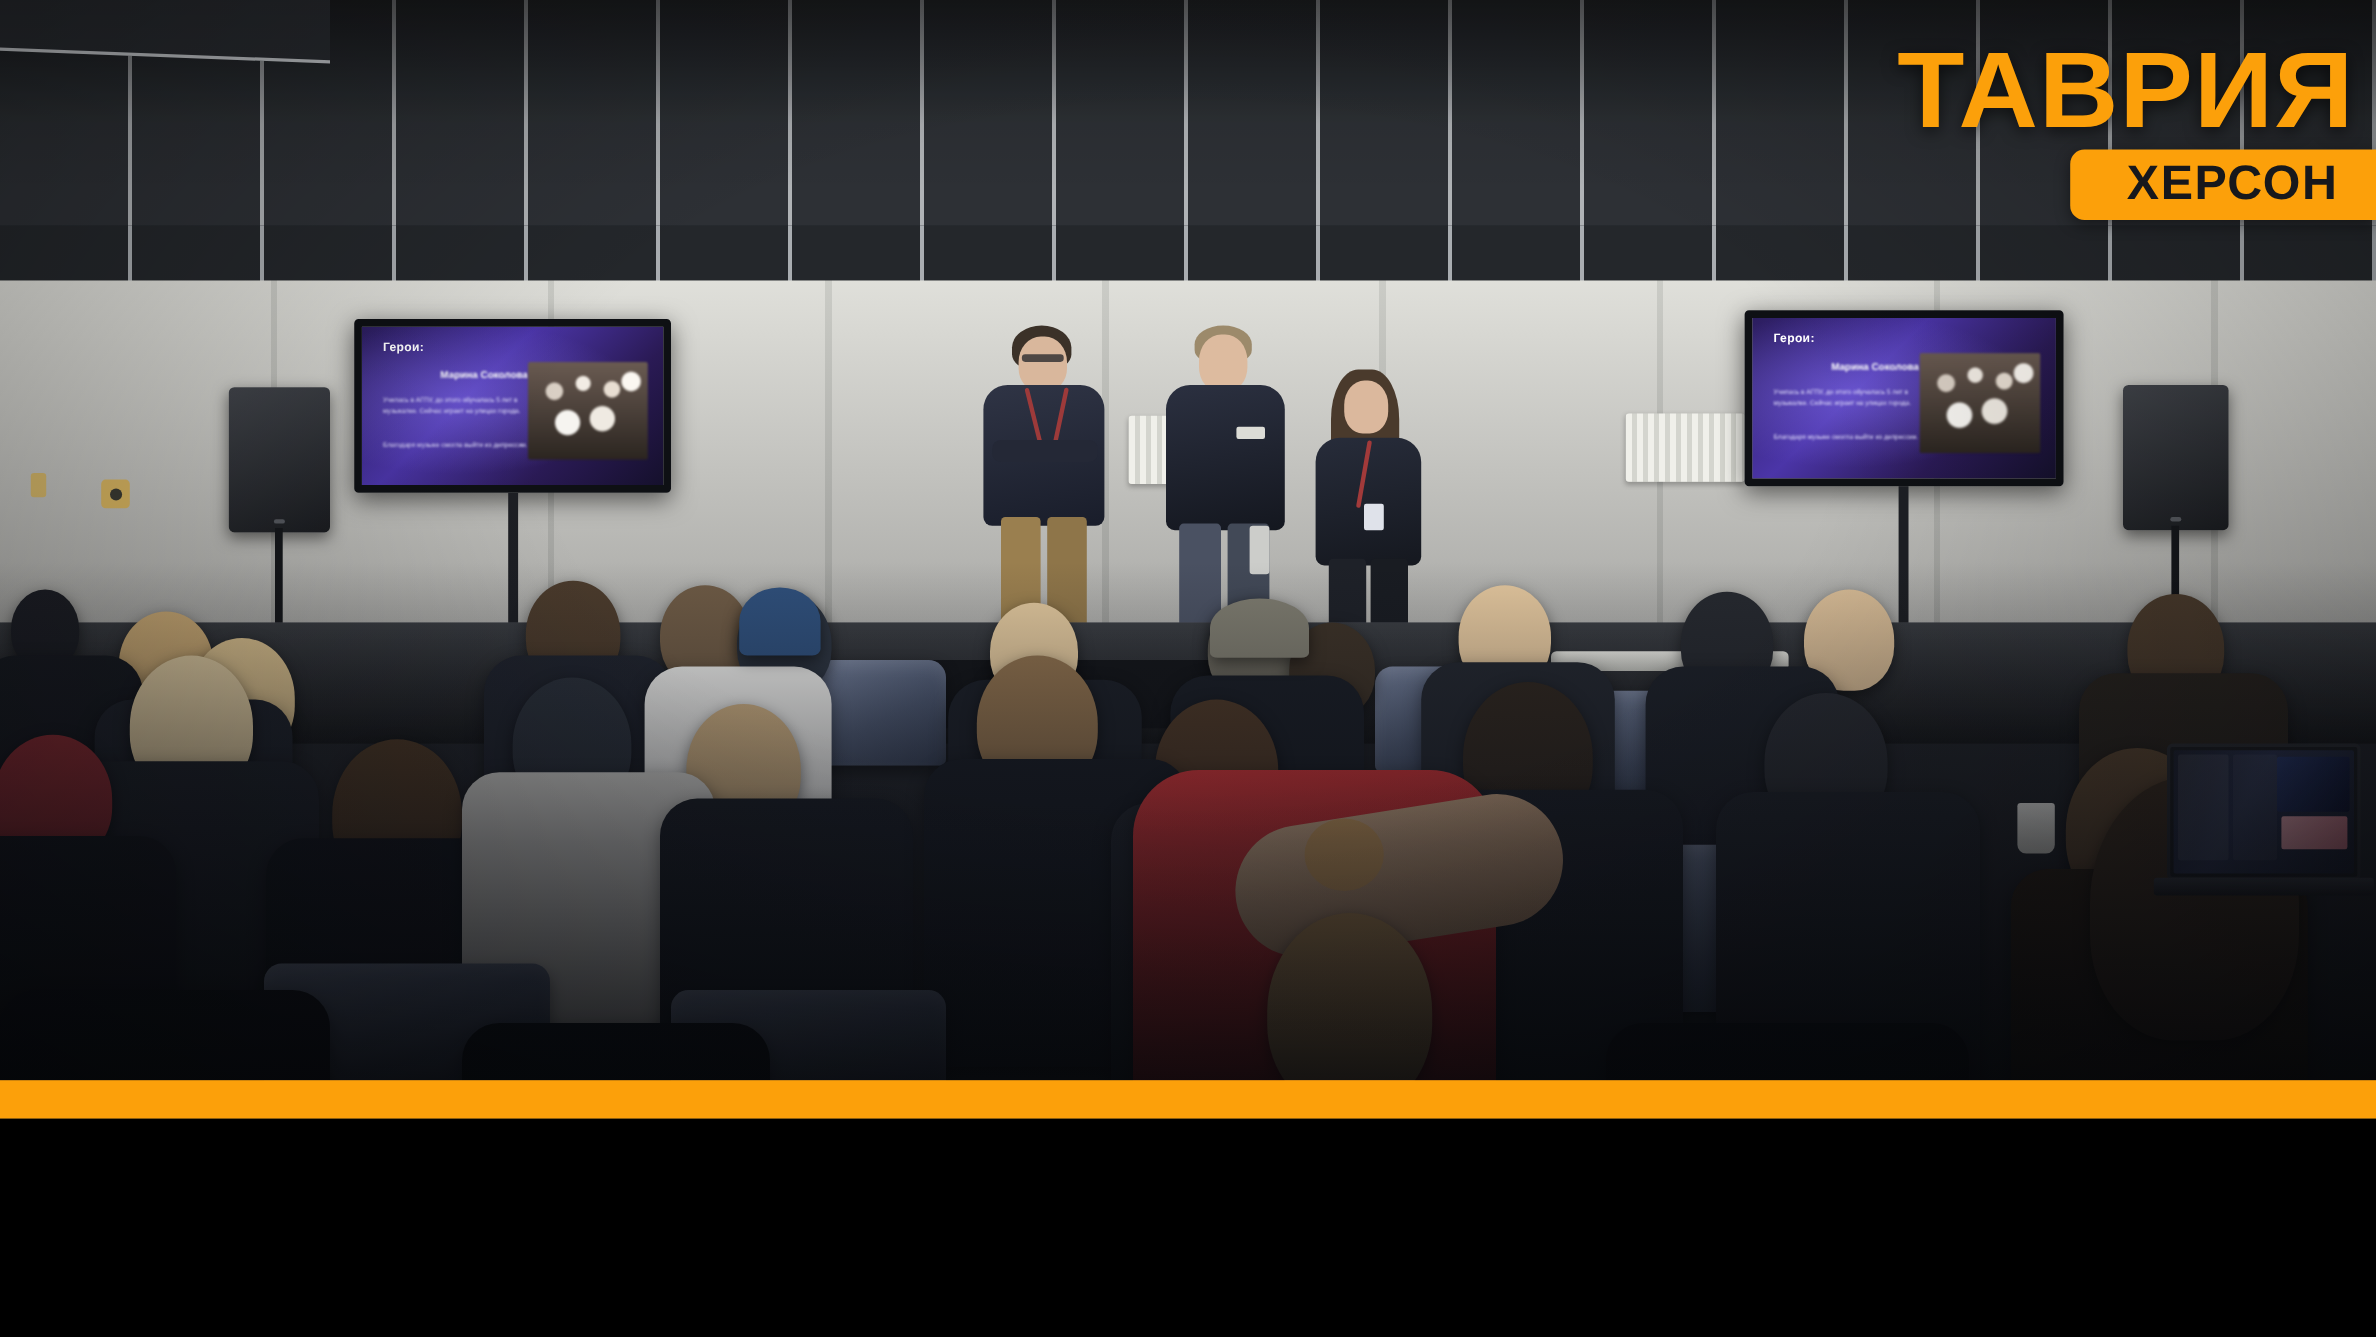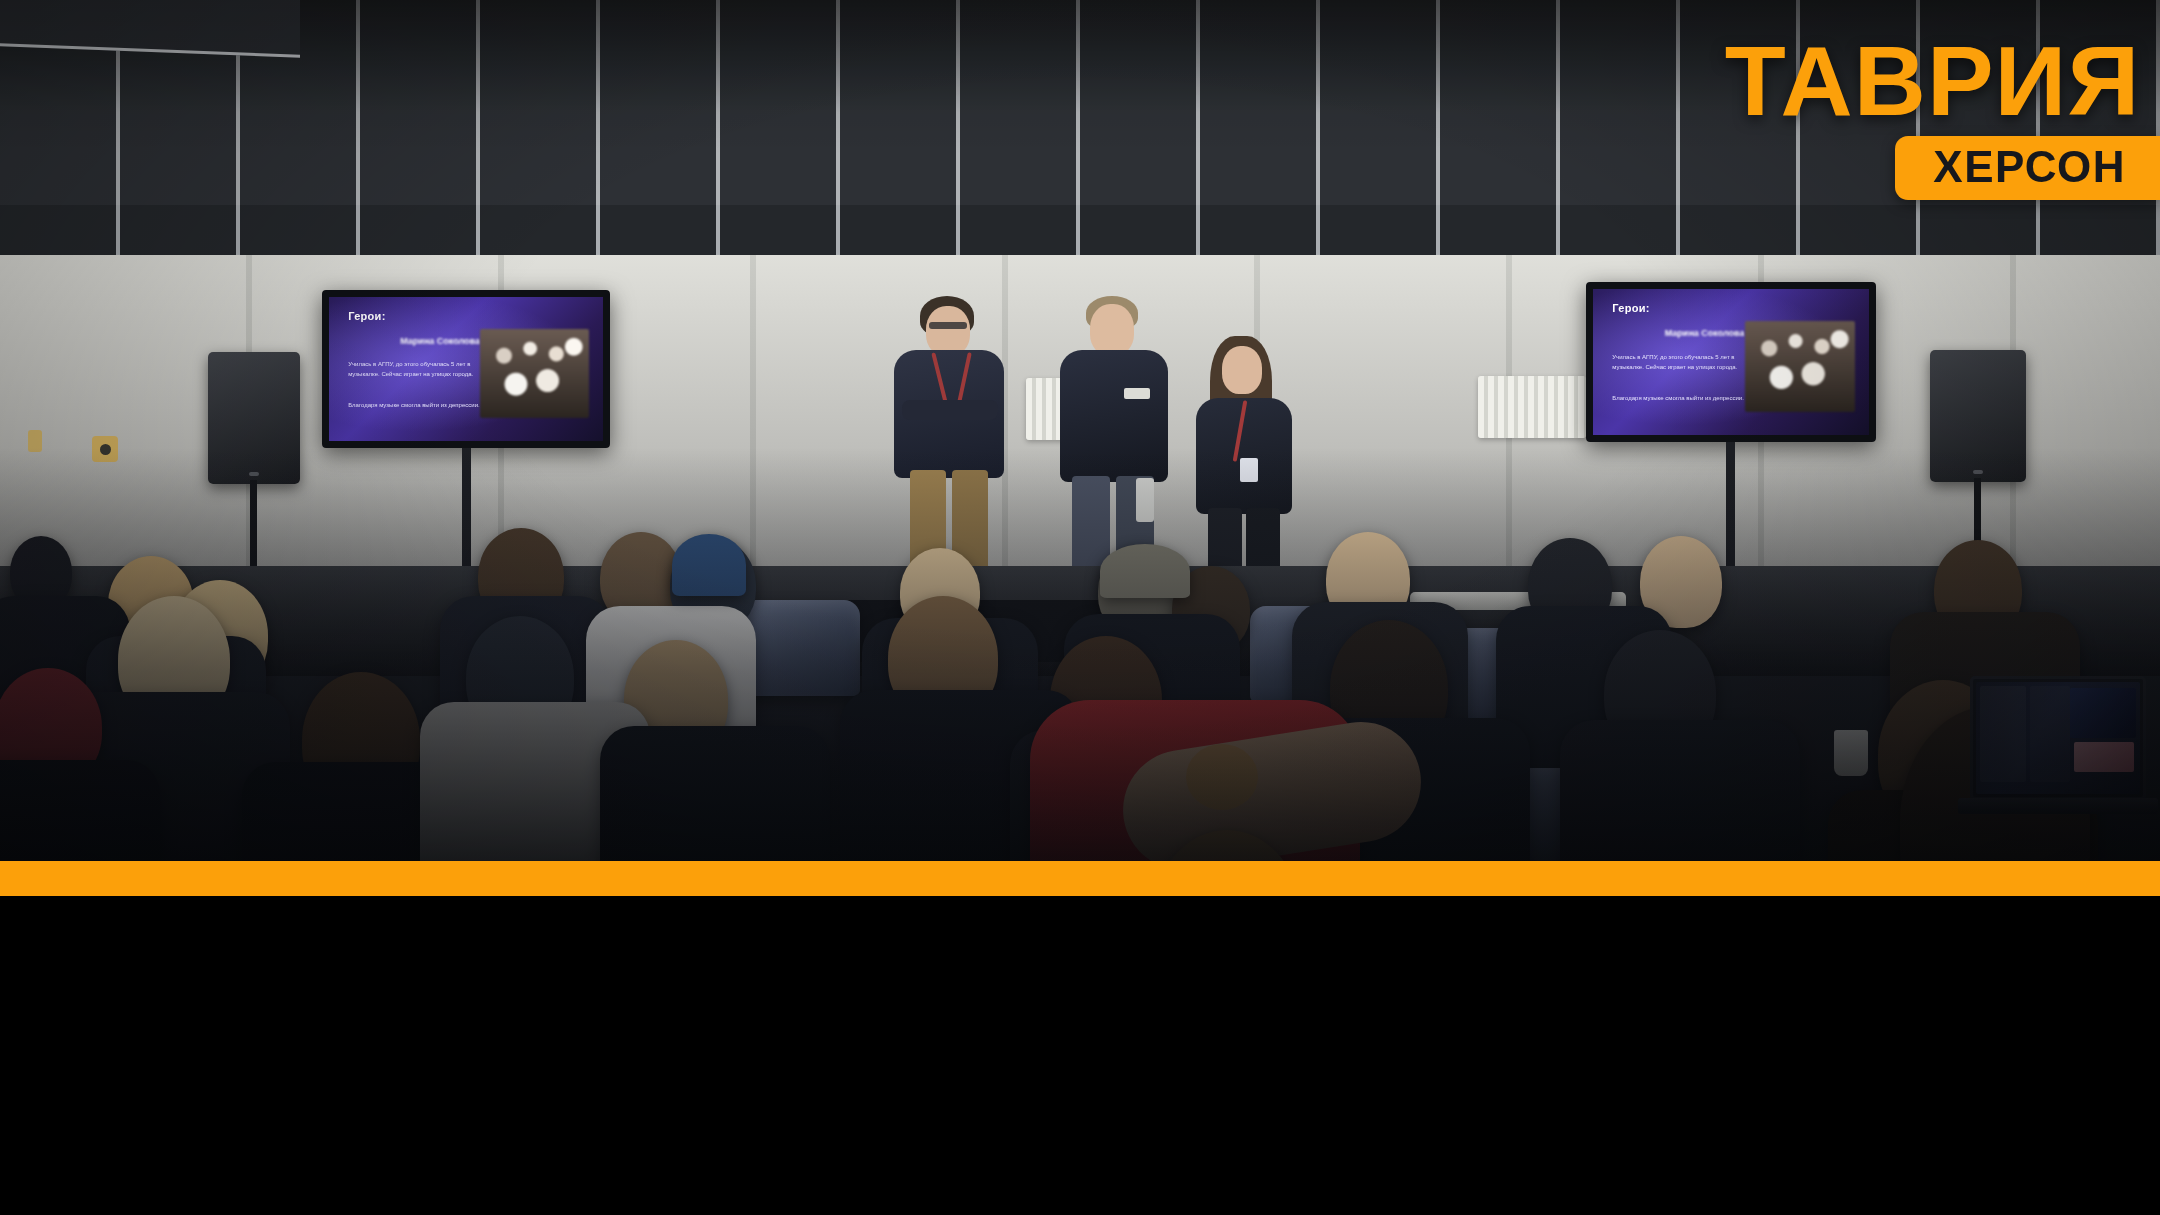--- a/index.html
+++ b/index.html
@@ -1,19 +1,19 @@
 <!DOCTYPE html>
 <html><head>
 <meta charset="utf-8">
 <style>
   * { margin:0; padding:0; box-sizing:border-box; }
   html,body { width:2160px; height:1215px; overflow:hidden; background:#000;
               font-family:"Liberation Sans", sans-serif; }
 
-  .frame { position:relative; width:2160px; height:896px; overflow:hidden; background:#1b1d22; }
+  .frame { position:relative; width:2160px; height:1017px; overflow:hidden; background:#1b1d22; }
 
   
   .scene { position:absolute; inset:0 0 35px 0; overflow:hidden; background:#23262c; }
 
   
   .wall-top { position:absolute; left:0; top:0; width:100%; height:205px;
       background:
         repeating-linear-gradient(90deg,
           #2f3338 0px, #2f3338 116px,
           #b9bcc0 116px, #b9bcc0 120px);
@@ -116,21 +116,21 @@
       background:
         radial-gradient(ellipse at 50% 42%, rgba(0,0,0,0) 38%, rgba(0,0,0,.38) 100%),
         linear-gradient(180deg, rgba(0,0,0,.18) 0%, rgba(0,0,0,0) 18%,
                         rgba(0,0,0,0) 52%, rgba(10,12,18,.55) 78%, rgba(6,8,12,.88) 100%); }
 
   
   .logo { position:absolute; right:0; top:34px; text-align:right; }
   .logo-main { font-size:98px; font-weight:bold; letter-spacing:1px; line-height:.96;
       padding-right:24px; text-shadow:0 4px 14px rgba(0,0,0,.6);
       transform:scaleX(1.02); }
-  .logo-badge { display:inline-block; margin-top:8px; padding:9px 34px 11px 38px;
+  .logo-badge { display:inline-block; margin-top:8px; padding:9px 34px 11px 51px;
       border-radius:13px 0 0 13px; font-size:44px; font-weight:bold;
       letter-spacing:1.5px; line-height:1; box-shadow:0 4px 14px rgba(0,0,0,.45); }
 
   
   .headline { position:absolute; left:88px; bottom:96px; max-width:1900px; }
   .hl-line { font-size:68px; font-weight:bold; color:#fff; line-height:1.12;
       letter-spacing:.5px; text-transform:uppercase; white-space:nowrap;
       transform:scaleX(.97); transform-origin:left center;
       text-shadow:0 3px 12px rgba(0,0,0,.85), 0 1px 3px rgba(0,0,0,.9); }
 

